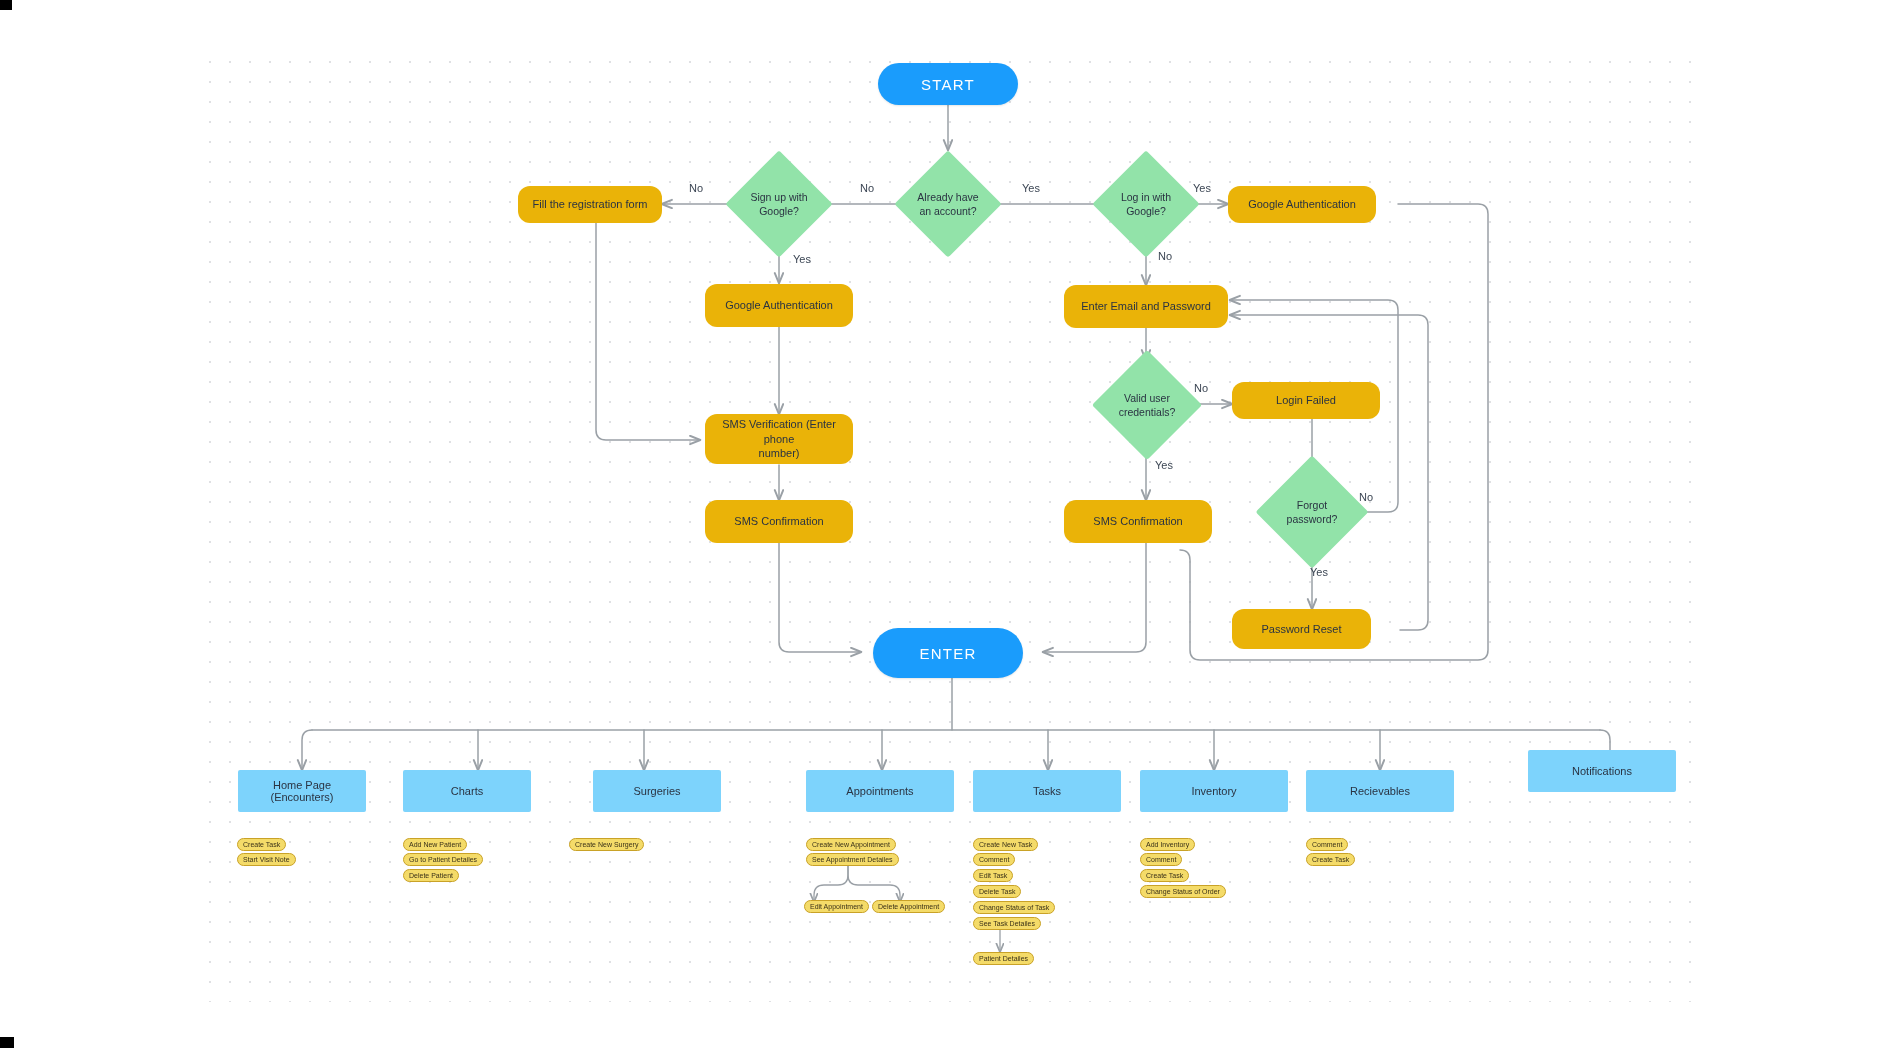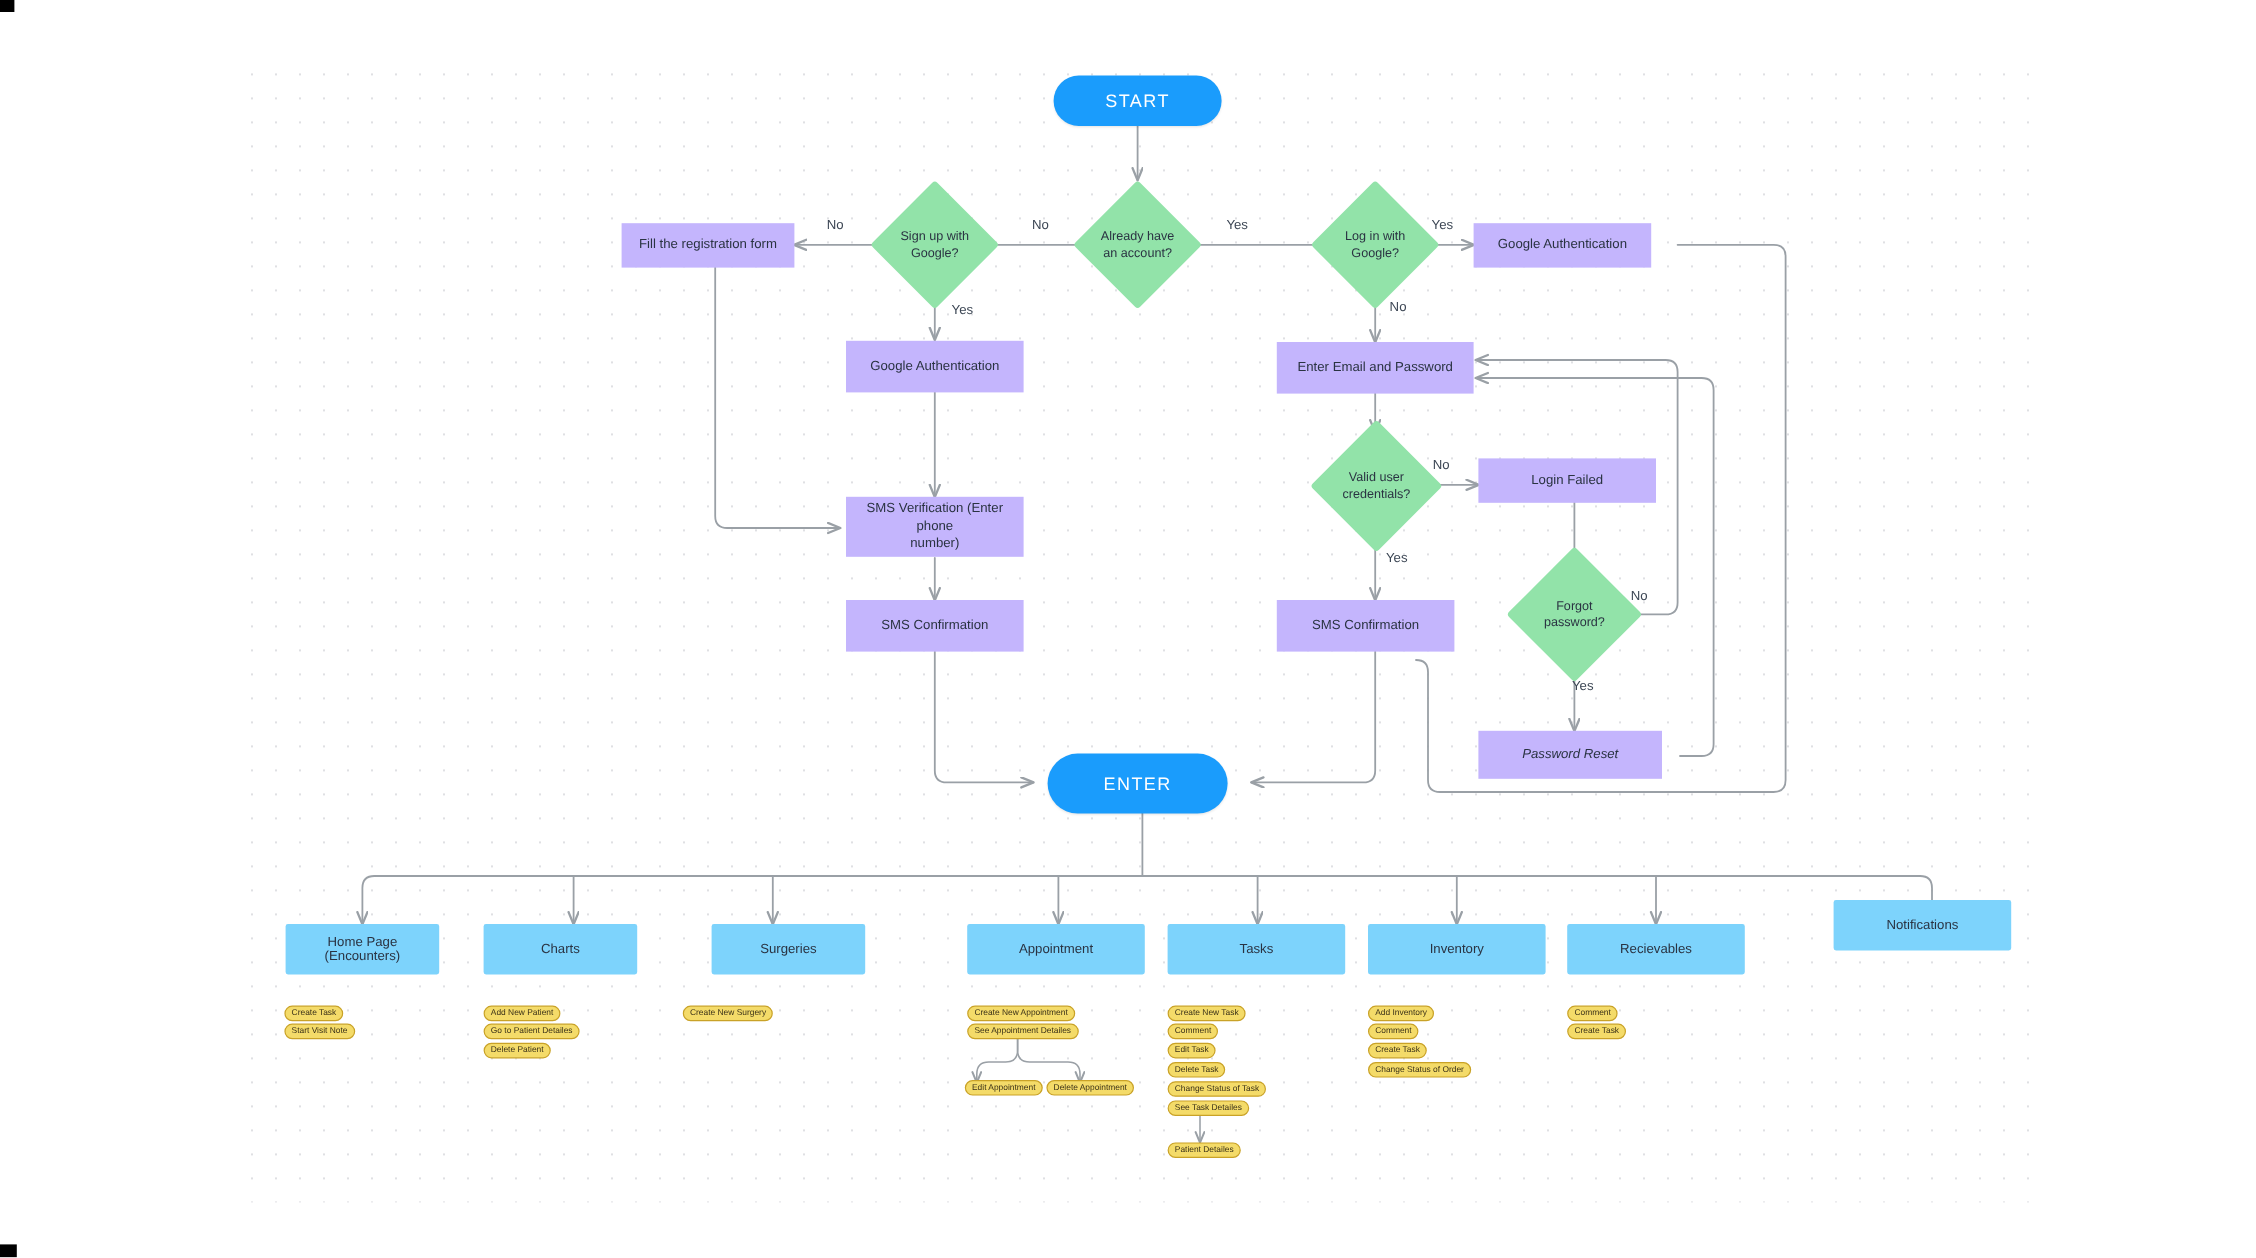--- a/index.html
+++ b/index.html
@@ -56,25 +56,25 @@
     background: #1a9cfc;
     color: #ffffff;
     border-radius: 26px;
     font-weight: normal;
     font-size: 15px;
     letter-spacing: 1.2px;
     box-shadow: 0 1px 2px rgba(0,0,0,.10);
   }
 
   .process {
-    background: #c4b5fd;
+    background: #eab308;
     font-size: 11px;
     line-height: 1.35;
     padding: 4px 8px;
-    border-radius: 0;
+    border-radius: 12px;
   }
 
   .decision-wrap {
     position: absolute;
   }
   .decision-shape {
     position: absolute; inset: 0;
     background: #92E3A9;
     transform: rotate(45deg);
     border-radius: 3px;
@@ -268,30 +268,30 @@
     <div class="decision-label">
       <span>
         <span>Forgot</span><br>
         <span>password?</span>
       </span>
     </div>
   </div>
   <div class="edge-label" style="left:1359px; top:491px;">No</div>
   <div class="edge-label" style="left:1310px; top:566px;">Yes</div>
 
-  <div class="node process" style="left:1232px; top:609px; width:153px; height:40px;font-style:italic;">Password Reset</div>
+  <div class="node process" style="left:1232px; top:609px; width:139px; height:40px;">Password Reset</div>
 
   <div class="node process" style="left:1064px; top:500px; width:148px; height:43px;">SMS Confirmation</div>
 
   <div class="node terminator" style="left:873px; top:628px; width:150px; height:50px;">ENTER</div>
 
   <div class="node module" style="left:238px; top:770px; width:128px; height:42px;">Home Page (Encounters)</div>
   <div class="node module" style="left:403px; top:770px; width:128px; height:42px;">Charts</div>
   <div class="node module" style="left:569px; top:770px; width:128px; height:42px;margin-left:24px;">Surgeries</div>
-  <div class="node module" style="left:806px; top:770px; width:148px; height:42px;">Appointment</div>
+  <div class="node module" style="left:806px; top:770px; width:148px; height:42px;">Appointments</div>
   <div class="node module" style="left:973px; top:770px; width:148px; height:42px;">Tasks</div>
   <div class="node module" style="left:1140px; top:770px; width:148px; height:42px;">Inventory</div>
   <div class="node module" style="left:1306px; top:770px; width:148px; height:42px;">Recievables</div>
   <div class="node module" style="left:1528px; top:750px; width:148px; height:42px;">Notifications</div>
 
   <div class="pill" style="left:237px; top:838px;">Create Task</div>
   <div class="pill" style="left:237px; top:853px;">Start Visit Note</div>
 
   <div class="pill" style="left:403px; top:838px;">Add New Patient</div>
   <div class="pill" style="left:403px; top:853px;">Go to Patient Detailes</div>

